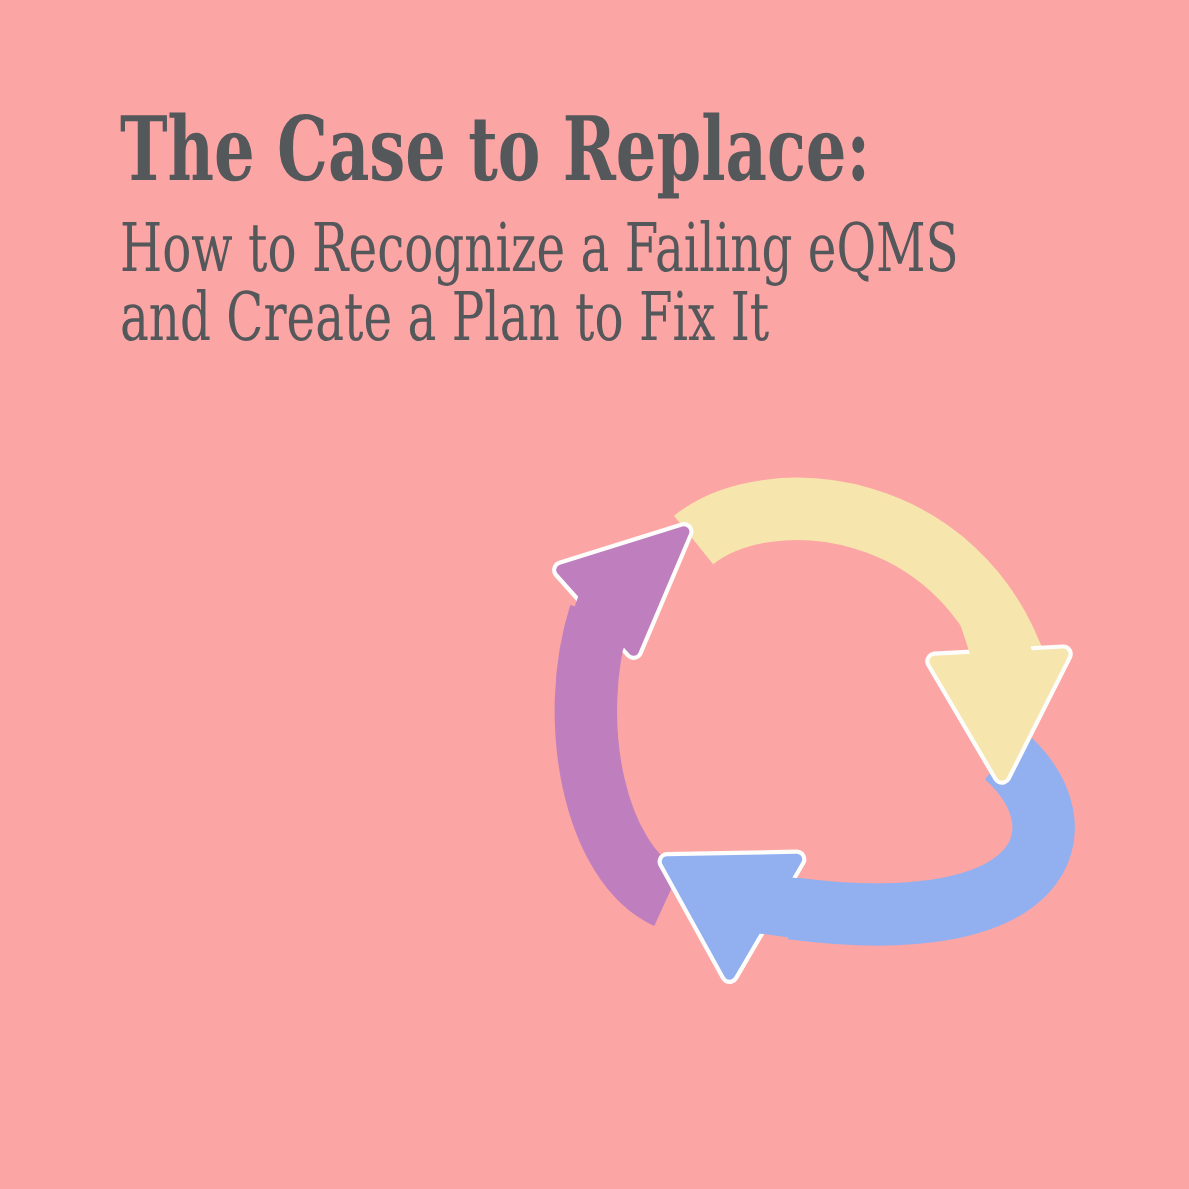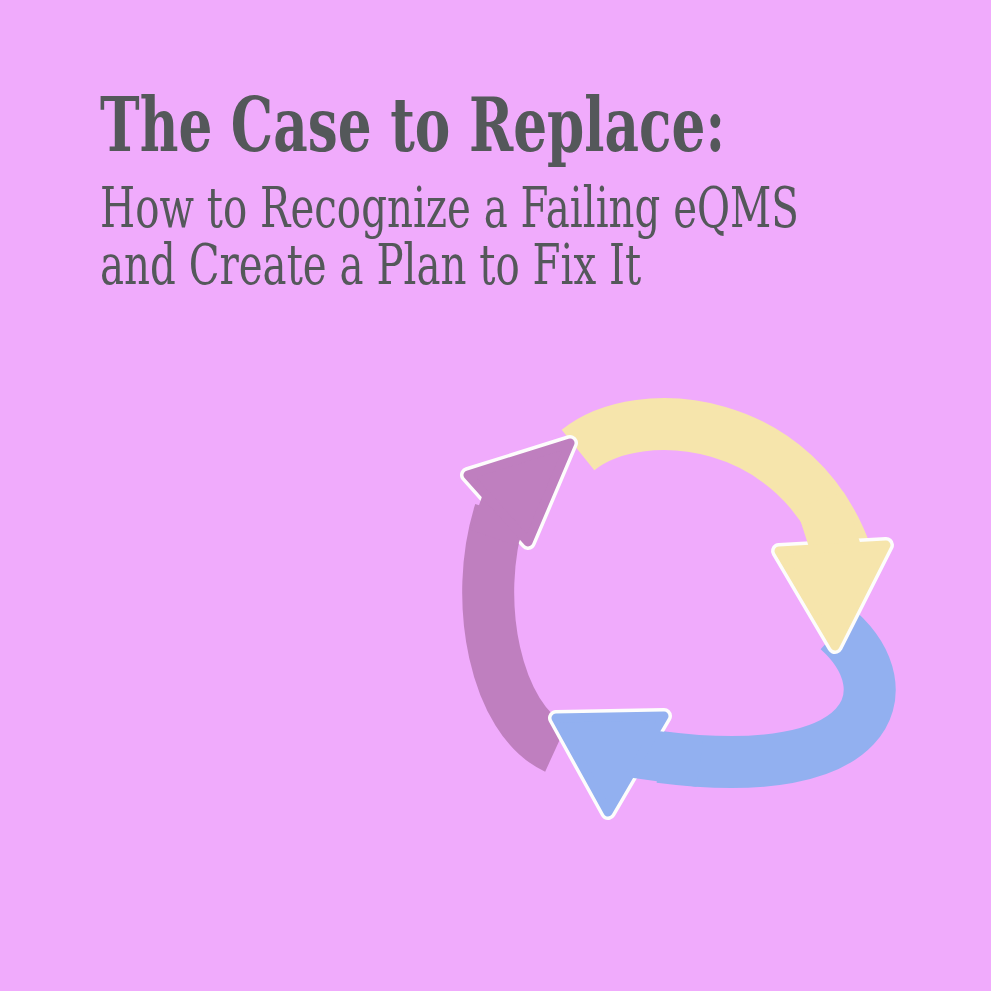--- a/index.html
+++ b/index.html
@@ -38,21 +38,21 @@
     left: 0;
     top: 0;
     width: 991px;
     height: 991px;
   }
   svg { display: block; }
 </style>
 </head>
 <body>
 
-<div class="page" style="background: #f0abfc;">
+<div class="page" style="background: #fca5a5;">
 
   <div class="text-block">
     <div class="title" style="color: rgb(84, 88, 90);">The Case to Replace:</div>
     <div class="subtitle" style="color: rgb(84, 88, 90);">
       <div>How to Recognize a Failing eQMS</div>
       <div>and Create a Plan to Fix It</div>
     </div>
   </div>
 
   <div class="cycle-wrap">

